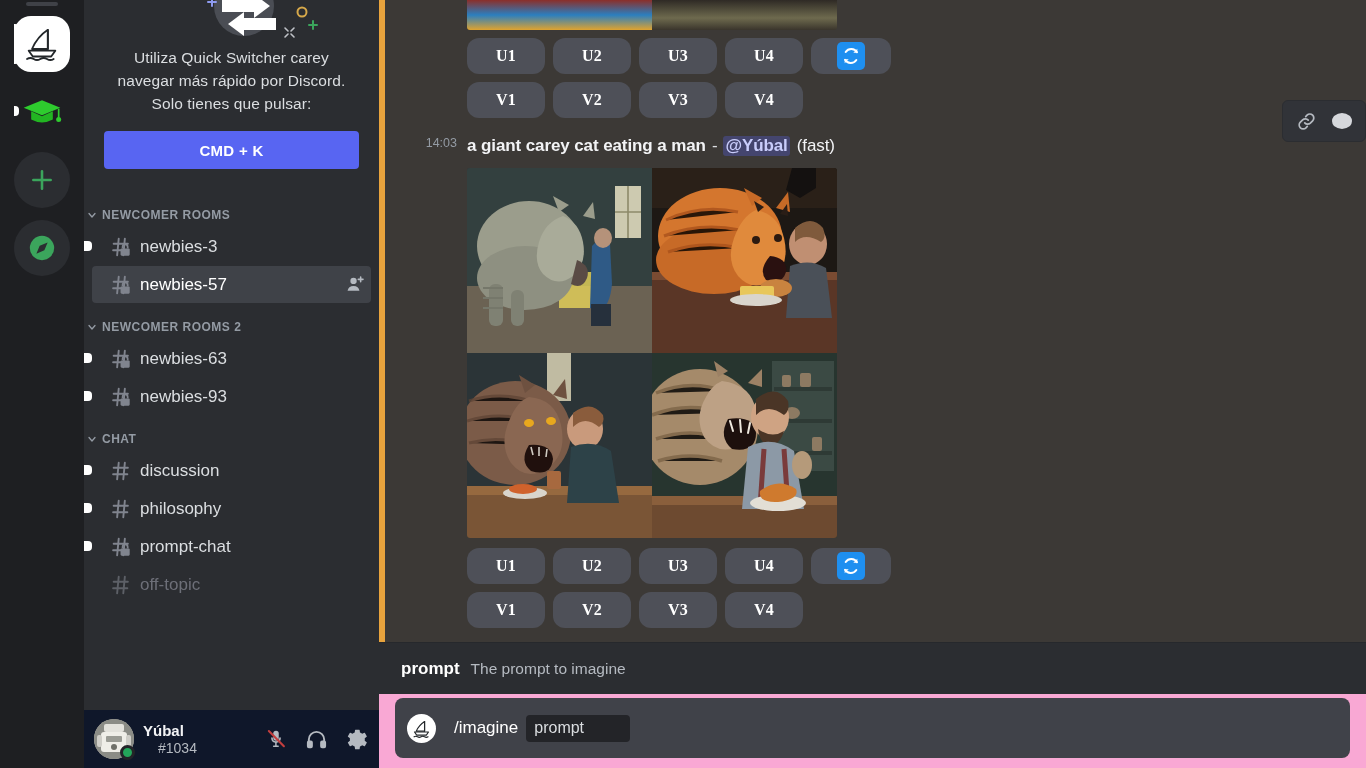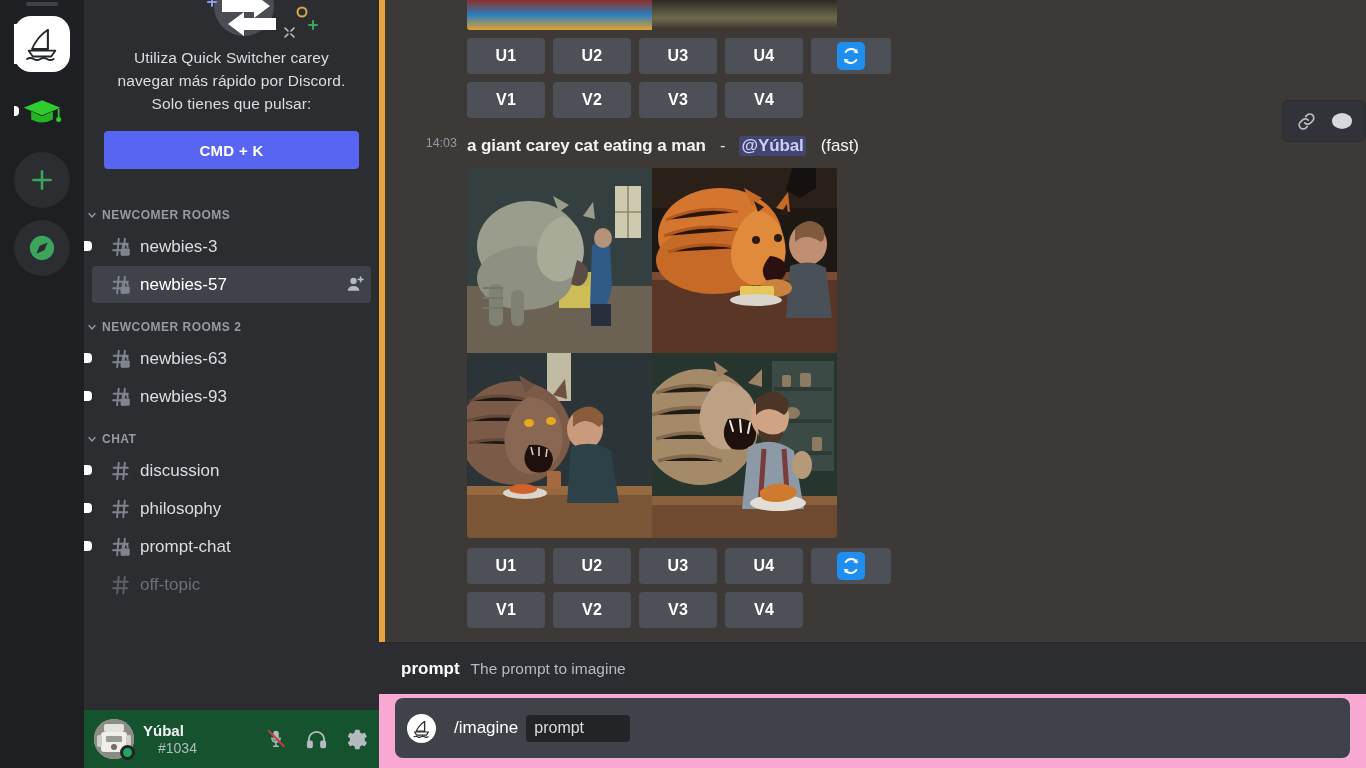--- a/index.html
+++ b/index.html
@@ -139,21 +139,21 @@
   .chan-row.muted .chan-icon { color: #5d6067; }
   .chan-action {
     margin-left: auto; margin-right: 6px;
     color: #b5bac1;
     display: flex; align-items: center;
   }
 
   
   .user-panel {
     height: 58px;
-    background: #14532d;
+    background: #0f172a;
     display: flex; align-items: center;
     padding: 0 8px 0 10px;
     flex: 0 0 58px;
   }
   .avatar-wrap { position: relative; width: 40px; height: 40px; flex: 0 0 40px; }
   .avatar {
     width: 40px; height: 40px; border-radius: 50%;
     background: #b9b7ae;
     overflow: hidden; position: relative;
     display: flex; align-items: center; justify-content: center;
@@ -193,25 +193,25 @@
     height: 642px;
     overflow: hidden;
   }
 
   .btn-grid { padding-left: 88px; }
   .btn-row { display: flex; gap: 8px; margin-bottom: 8px; }
   .mj-btn {
     width: 78px; height: 36px;
     background: #4e5058;
     color: #ffffff;
-    border: none; border-radius: 4px;
+    border: none; border-radius: 12px;
     font-size: 16px; font-weight: 600;
     letter-spacing: .3px;
     cursor: pointer;
-    font-family: Liberation Sans, sans-serif;
+    font-family: Liberation Serif, serif;
     display: flex; align-items: center; justify-content: center;
   }
   .mj-btn.icon-btn { width: 80px; }
   .refresh-sq {
     width: 28px; height: 28px;
     background: #1e8ff0;
     border-radius: 5px;
     display: flex; align-items: center; justify-content: center;
   }
 
@@ -219,21 +219,21 @@
   .msg-time {
     position: absolute; left: 18px; top: 10px;
     color: #949ba4; font-size: 12.5px;
     width: 60px; text-align: right;
   }
   .msg-head {
     padding-left: 88px;
     font-size: 17px; font-weight: 700;
     color: #f2f3f5;
     letter-spacing: -.1px;
-    display: flex; align-items: baseline; gap: 8px;
+    display: flex; align-items: baseline; gap: 0;
     white-space: nowrap;
   }
   .msg-sep { color: #dbdee1; font-weight: 400; margin: 0 6px; }
   .mention {
     color: #c9cdfb; background: rgba(88,101,242,.30);
     border-radius: 3px; padding: 0 2px; font-weight: 600;
   }
   .msg-fast { color: #f2f3f5; font-weight: 400; margin-left: 7px; }
 
   .grid-img {

